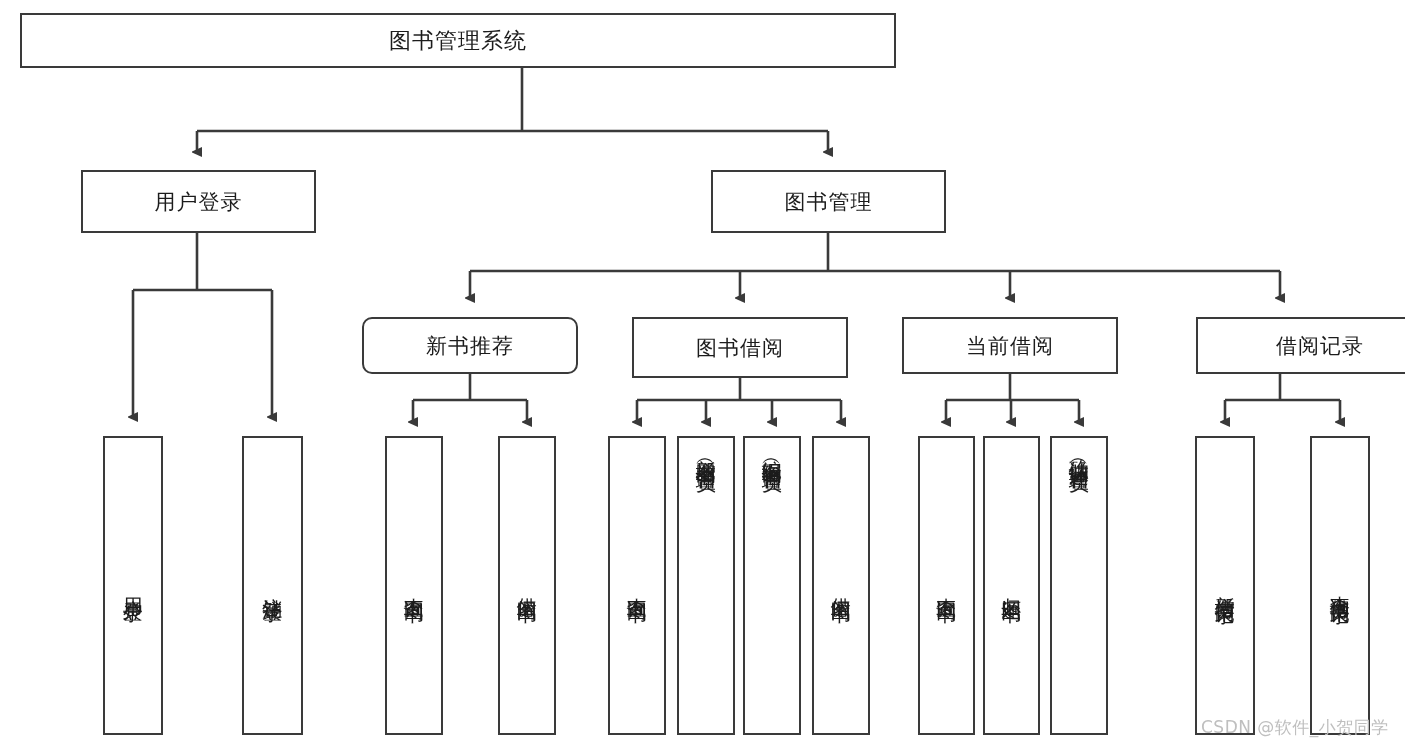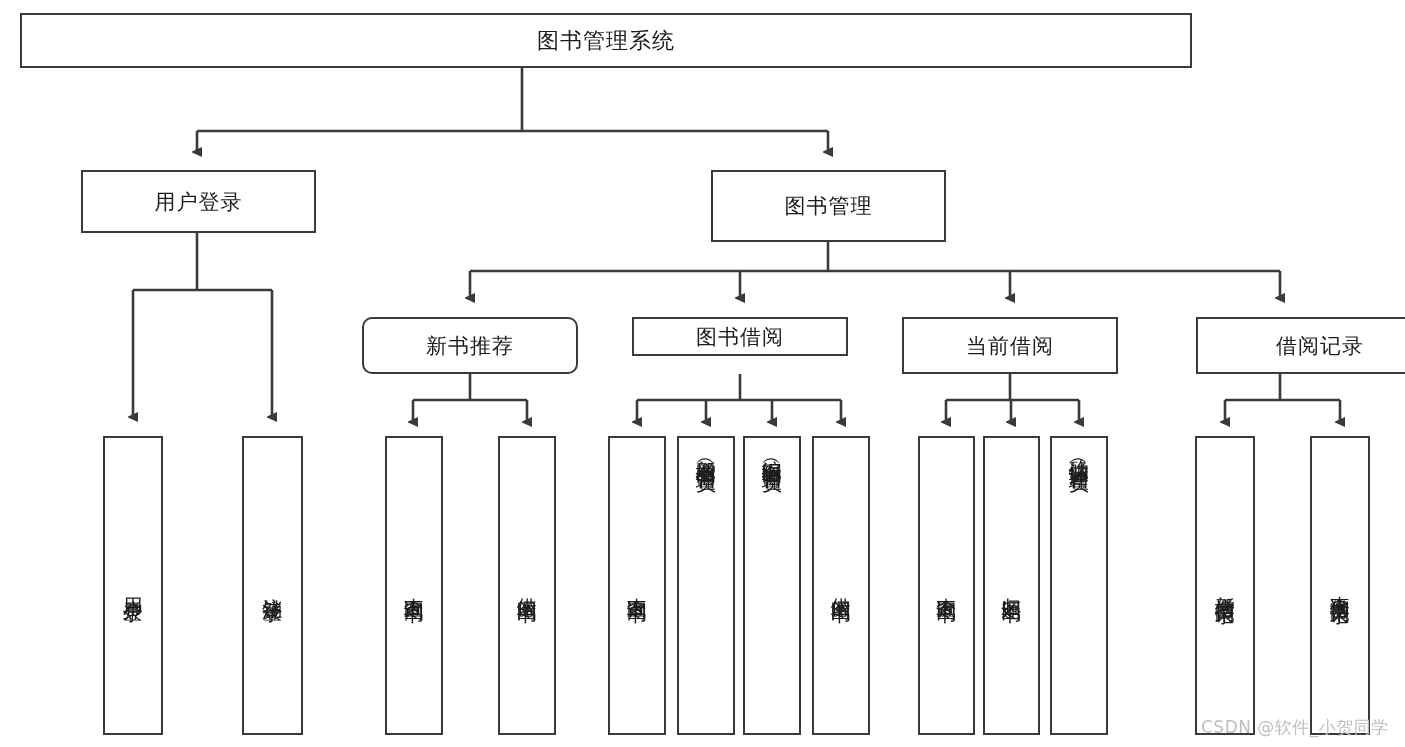--- a/index.html
+++ b/index.html
@@ -116,37 +116,37 @@
       <path d="M1011,400 L1011,422" marker-end="url(#arrow)"></path>
       <path d="M1079,400 L1079,422" marker-end="url(#arrow)"></path>
 
       <path d="M1280,374 L1280,400"></path>
       <path d="M1225,400 L1340,400"></path>
       <path d="M1225,400 L1225,422" marker-end="url(#arrow)"></path>
       <path d="M1340,400 L1340,422" marker-end="url(#arrow)"></path>
     </g>
   </svg>
 
-  <div class="node level-root" style="left:20px; top:13px; width:1172px; height:55px;">
+  <div class="node level-root" style="left:20px; top:13px; width:876px; height:55px;">
     <span>图书管理系统</span>
   </div>
 
   <div class="node level-mid" style="left:81px; top:170px; width:235px; height:63px;">
     <span>用户登录</span>
   </div>
 
-  <div class="node level-mid" style="left:711px; top:170px; width:235px; height:72px;">
+  <div class="node level-mid" style="left:711px; top:170px; width:235px; height:63px;">
     <span>图书管理</span>
   </div>
 
   <div class="node level-group" style="left:362px; top:317px; width:216px; height:57px;border-radius:10px;">
     <span>新书推荐</span>
   </div>
 
-  <div class="node level-group" style="left:632px; top:317px; width:216px; height:39px;">
+  <div class="node level-group" style="left:632px; top:317px; width:216px; height:61px;">
     <span>图书借阅</span>
   </div>
 
   <div class="node level-group" style="left:902px; top:317px; width:216px; height:57px;">
     <span>当前借阅</span>
   </div>
 
   <div class="node level-group" style="left:1196px; top:317px; width:248px; height:57px;text-align:right;">
     <span>借阅记录</span>
   </div>

